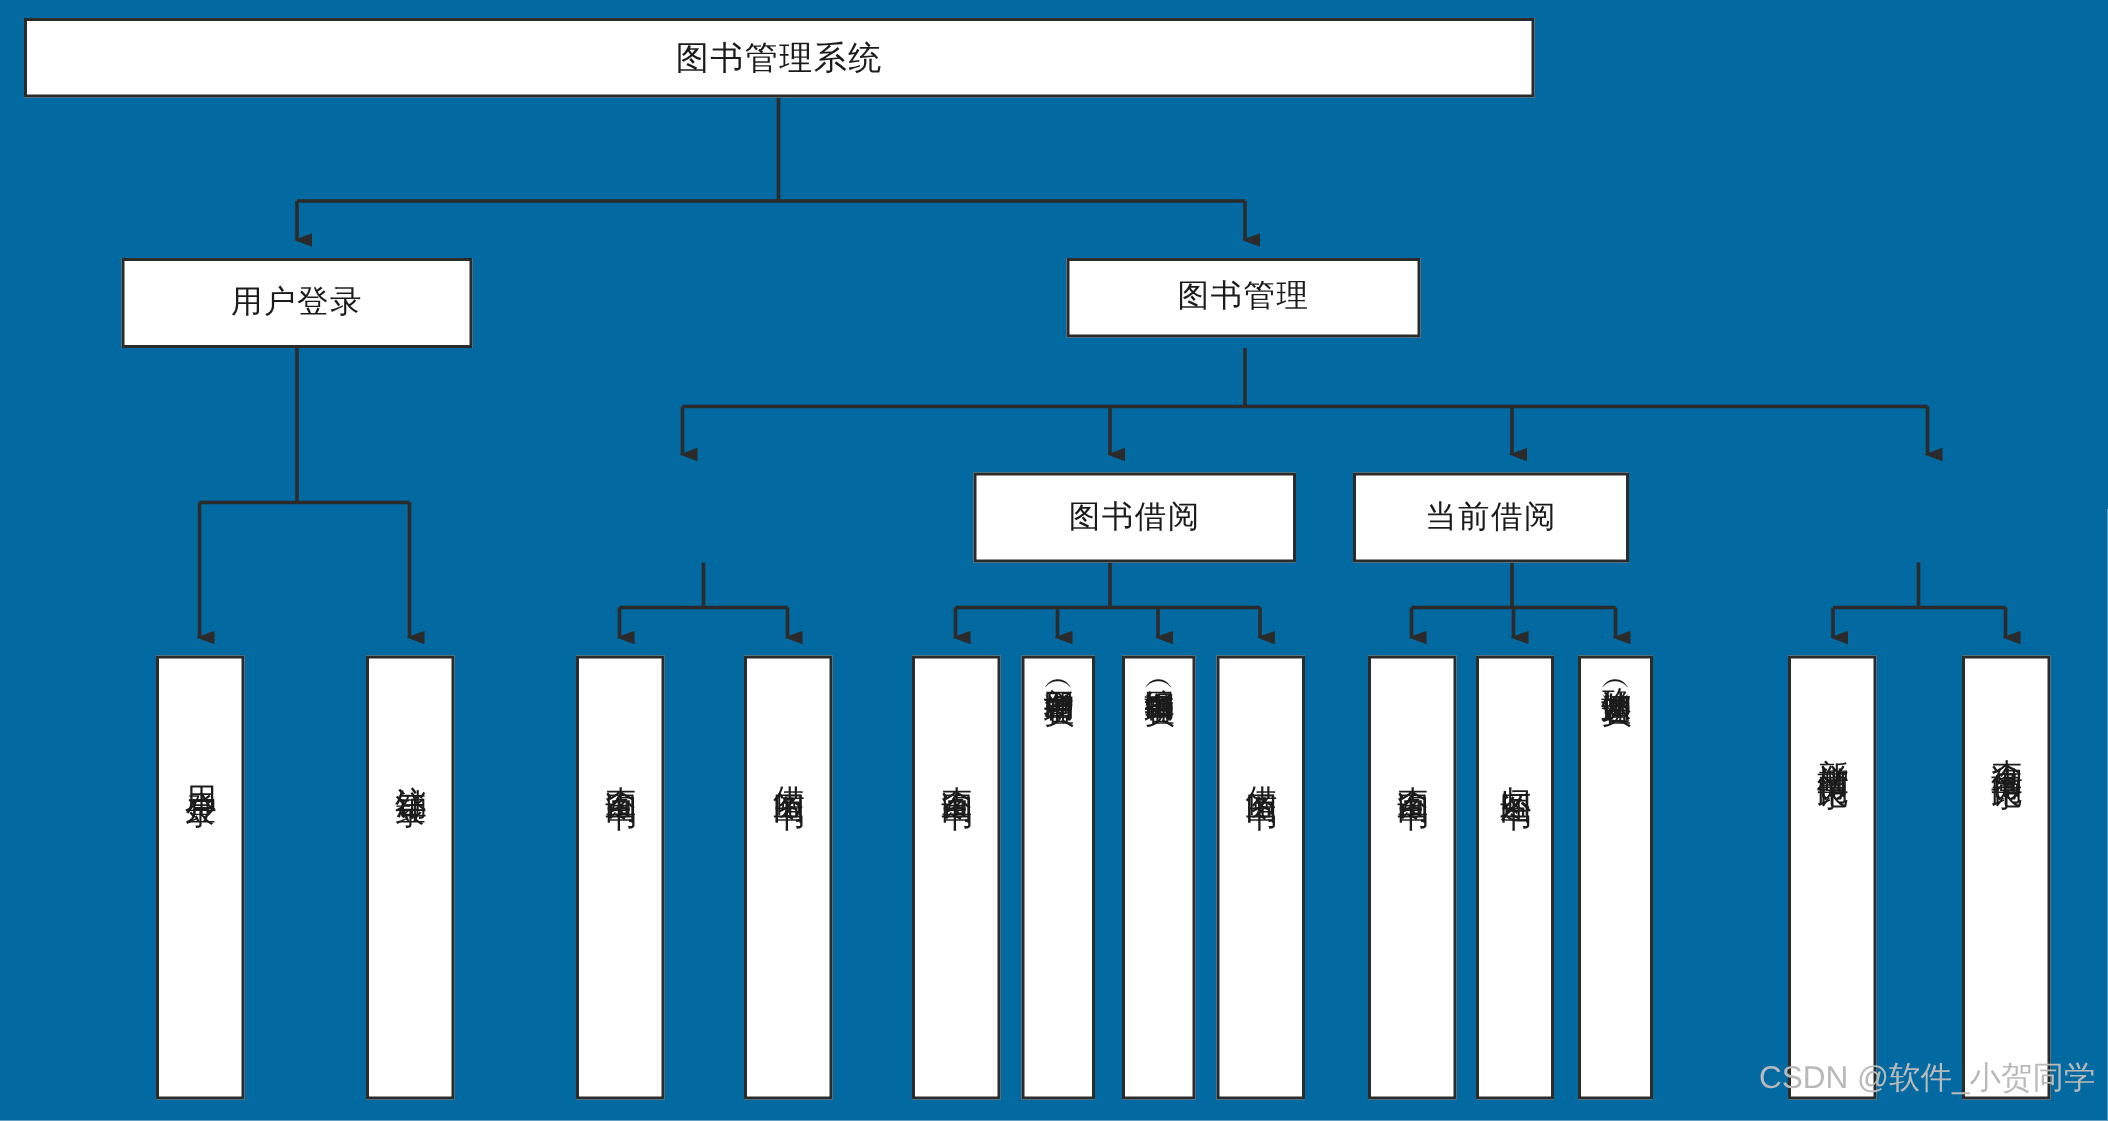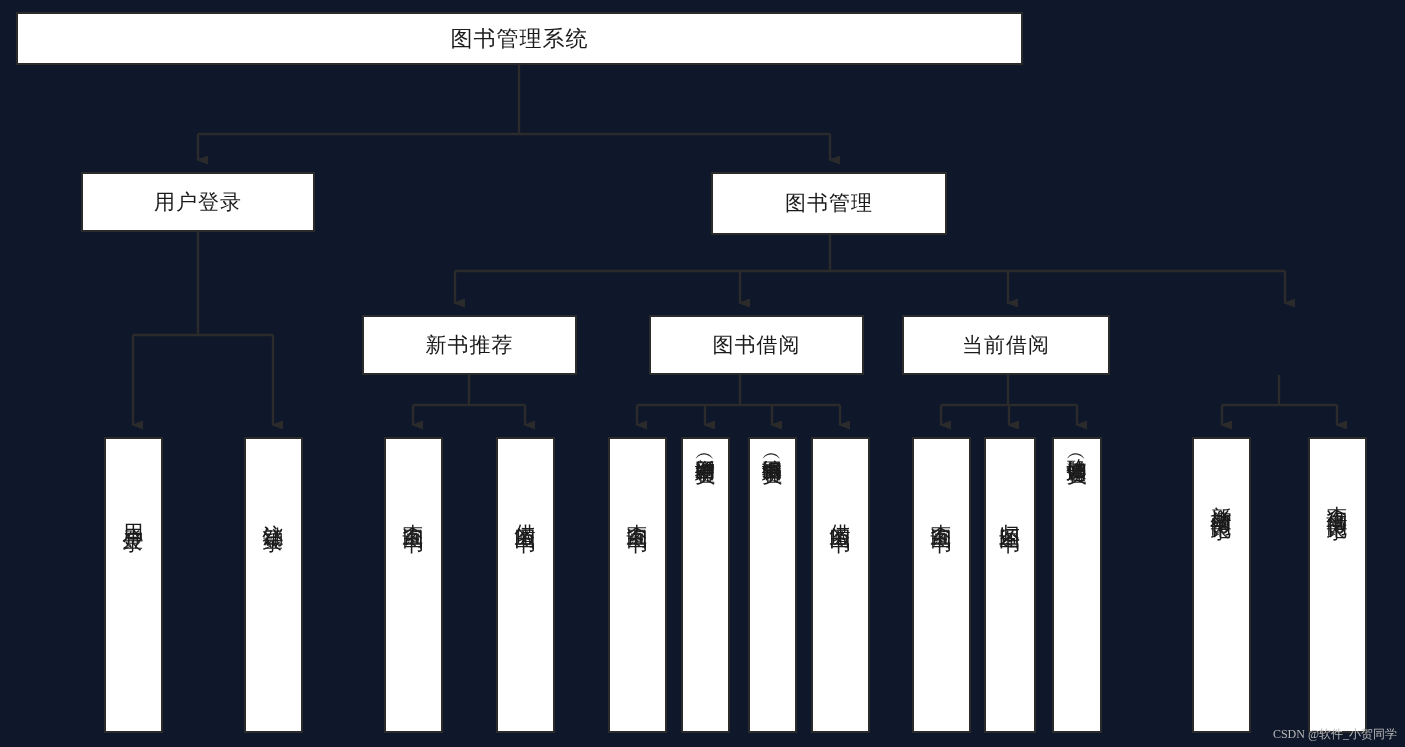--- a/index.html
+++ b/index.html
@@ -1,21 +1,21 @@
 <!DOCTYPE html>
 <html><head>
 <meta charset="utf-8">
 <title>图书管理系统 结构图</title>
 <style>
   html,body{margin:0;padding:0;background:#ffffff;}
   body{
     font-family:"Liberation Sans","DejaVu Sans",sans-serif;
     width:1405px;height:747px;overflow:hidden;
   }
-  #canvas{position:relative;width:1405px;height:747px;background:#0f172a;}
+  #canvas{position:relative;width:1405px;height:747px;background:#0369a1;}
   svg#wires{position:absolute;left:0;top:0;width:1405px;height:747px;}
 
   .node{
     position:absolute;
     box-sizing:border-box;
     background:#ffffff;
     border:2px solid #2b2b2b;
     display:flex;
     align-items:center;
     justify-content:center;
@@ -47,26 +47,25 @@
     letter-spacing:3px;
     line-height:1;
   }
   .v-node.tall .lbl{font-size:20px;letter-spacing:1px;}
   .v-node.mid .lbl{padding-top:64px;}
   .v-node.mid2 .lbl{padding-top:46px;}
 
   #watermark{
     position:absolute;
     right:8px;
-    bottom:4px;
-    font-size:12px;
+    bottom:15px;
+    font-size:21px;
     color:#b9b9b9;
     white-space:nowrap;
     user-select:none;
-    font-family:Liberation Serif, serif;
   }
 </style>
 </head>
 <body>
 
 <div id="canvas">
 
   <svg id="wires" viewBox="0 0 1405 747" xmlns="http://www.w3.org/2000/svg">
     <defs>
       <marker id="arrow" markerWidth="10" markerHeight="12" refX="4.5" refY="10" orient="auto" markerUnits="userSpaceOnUse">
@@ -120,31 +119,28 @@
     </g>
   </svg>
 
   <div class="node h-node root" style="left:16px;top:12px;width:1007px;height:53px;">
     <span class="lbl">图书管理系统</span>
   </div>
 
   <div class="node h-node" style="left:81px;top:172px;width:234px;height:60px;">
     <span class="lbl">用户登录</span>
   </div>
-  <div class="node h-node" style="left:711px;top:172px;width:236px;height:63px;">
+  <div class="node h-node" style="left:711px;top:172px;width:236px;height:53px;">
     <span class="lbl">图书管理</span>
   </div>
 
-  <div class="node h-node" style="left:362px;top:315px;width:215px;height:60px;">
-    <span class="lbl">新书推荐</span>
-  </div>
   <div class="node h-node" style="left:633px;top:315px;width:215px;height:60px;margin-left:16px;">
     <span class="lbl">图书借阅</span>
   </div>
-  <div class="node h-node" style="left:902px;top:315px;width:208px;height:60px;">
+  <div class="node h-node" style="left:902px;top:315px;width:184px;height:60px;">
     <span class="lbl">当前借阅</span>
   </div>
 
   <div class="node v-node mid" style="left:104px;top:437px;width:59px;height:296px;">
     <span class="lbl">用户登录</span>
   </div>
   <div class="node v-node mid" style="left:244px;top:437px;width:59px;height:296px;">
     <span class="lbl">注销登录</span>
   </div>
 

